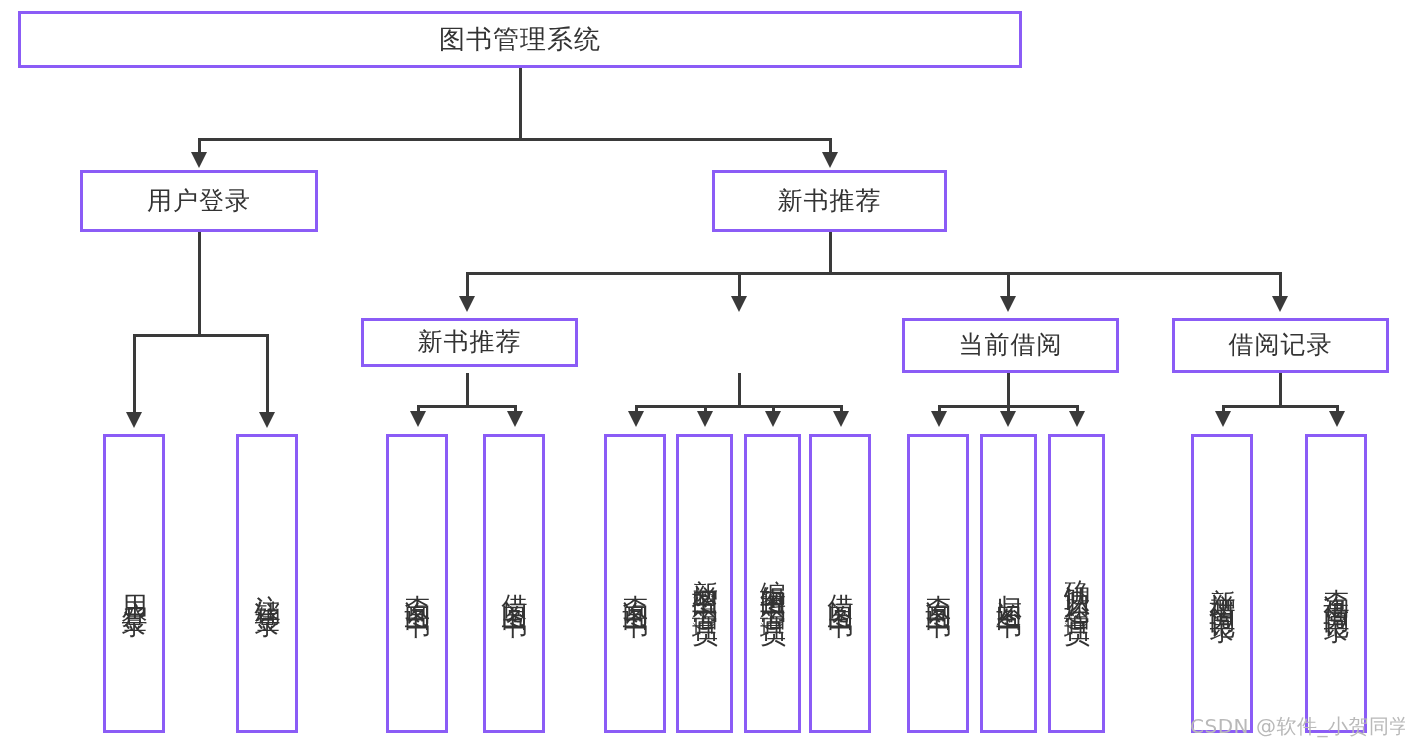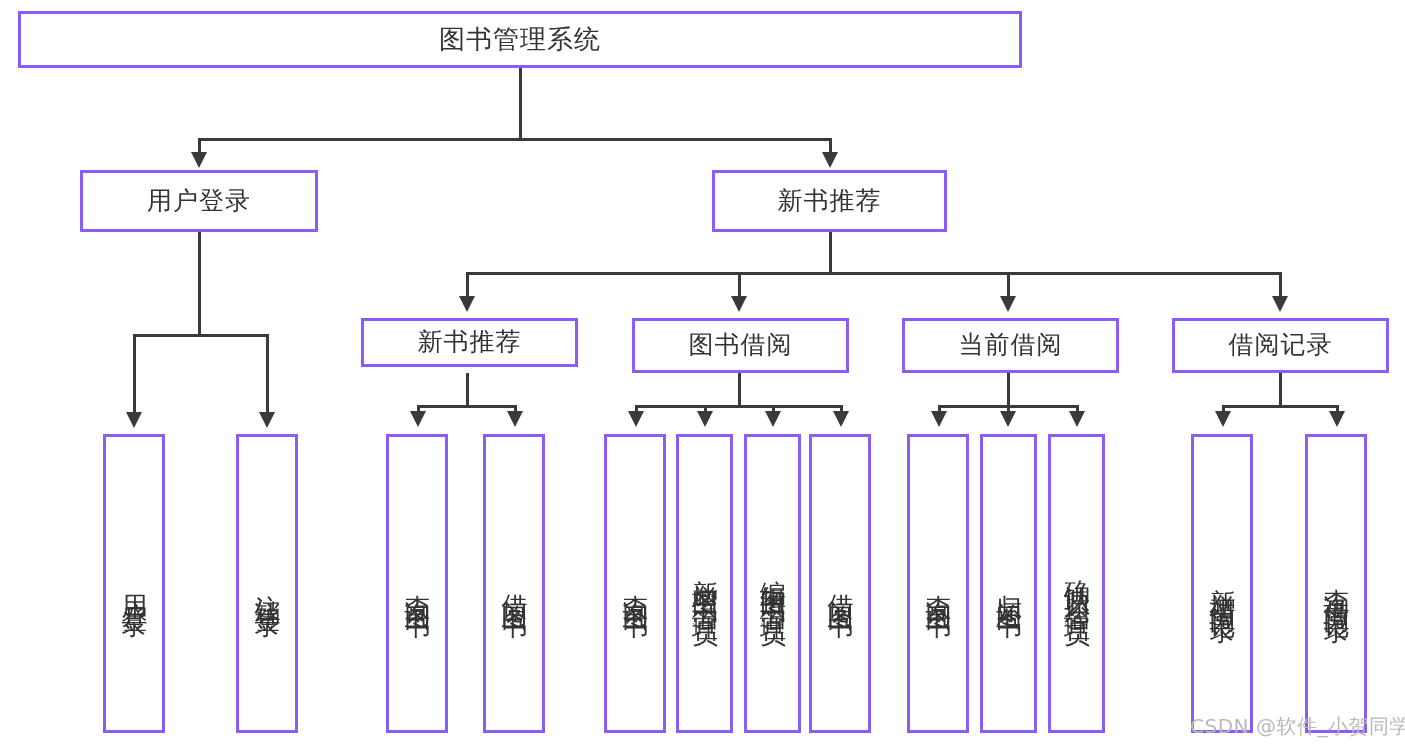--- a/index.html
+++ b/index.html
@@ -143,23 +143,20 @@
   <div class="node h" style="left:80px;top:170px;width:238px;height:62px;">
     <span>用户登录</span>
   </div>
   <div class="node h" style="left:712px;top:170px;width:235px;height:62px;">
     <span>新书推荐</span>
   </div>
 
   <div class="node h" style="left:361px;top:318px;width:217px;height:49px;">
     <span>新书推荐</span>
   </div>
-  <div class="node h" style="left:632px;top:318px;width:217px;height:55px;">
-    <span>图书借阅</span>
-  </div>
   <div class="node h" style="left:1172px;top:318px;width:217px;height:55px;">
     <span>借阅记录</span>
   </div>
   <div class="node h" style="left:902px;top:318px;width:217px;height:55px;">
     <span>当前借阅</span>
   </div>
 
   <div class="node v" style="left:103px;top:434px;width:62px;height:299px;">
     <span class="vtext">用户登录</span>
   </div>

